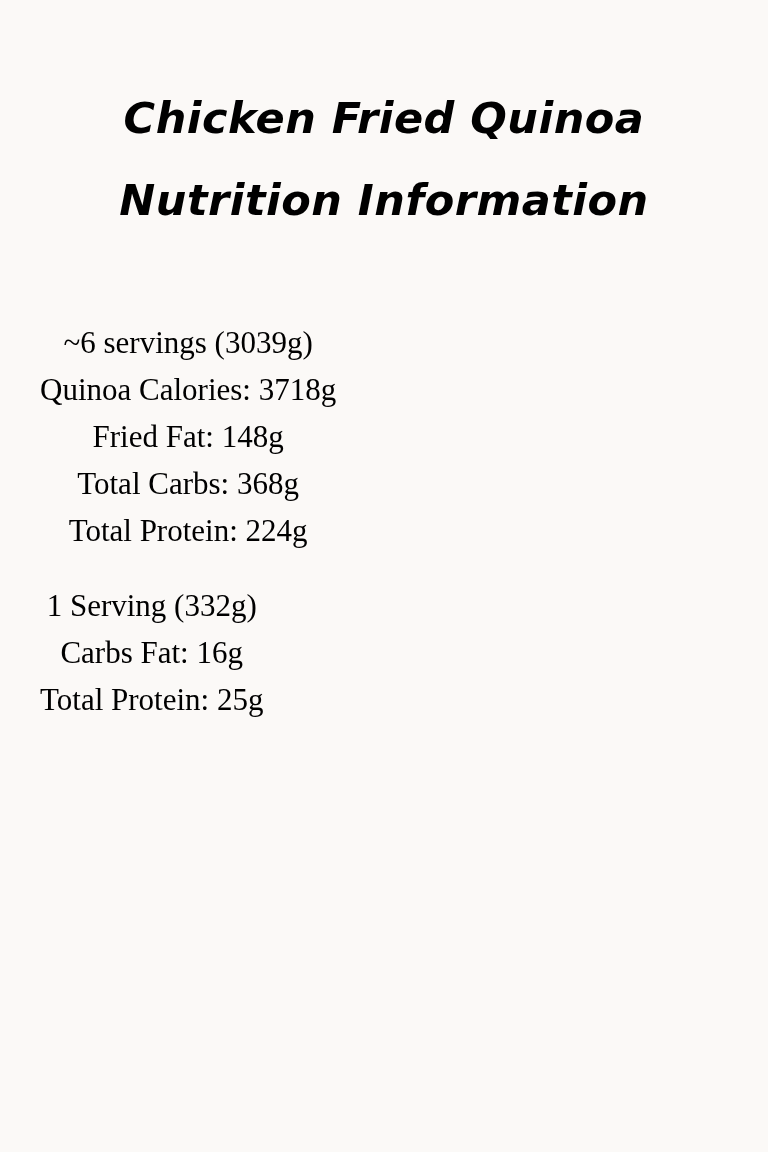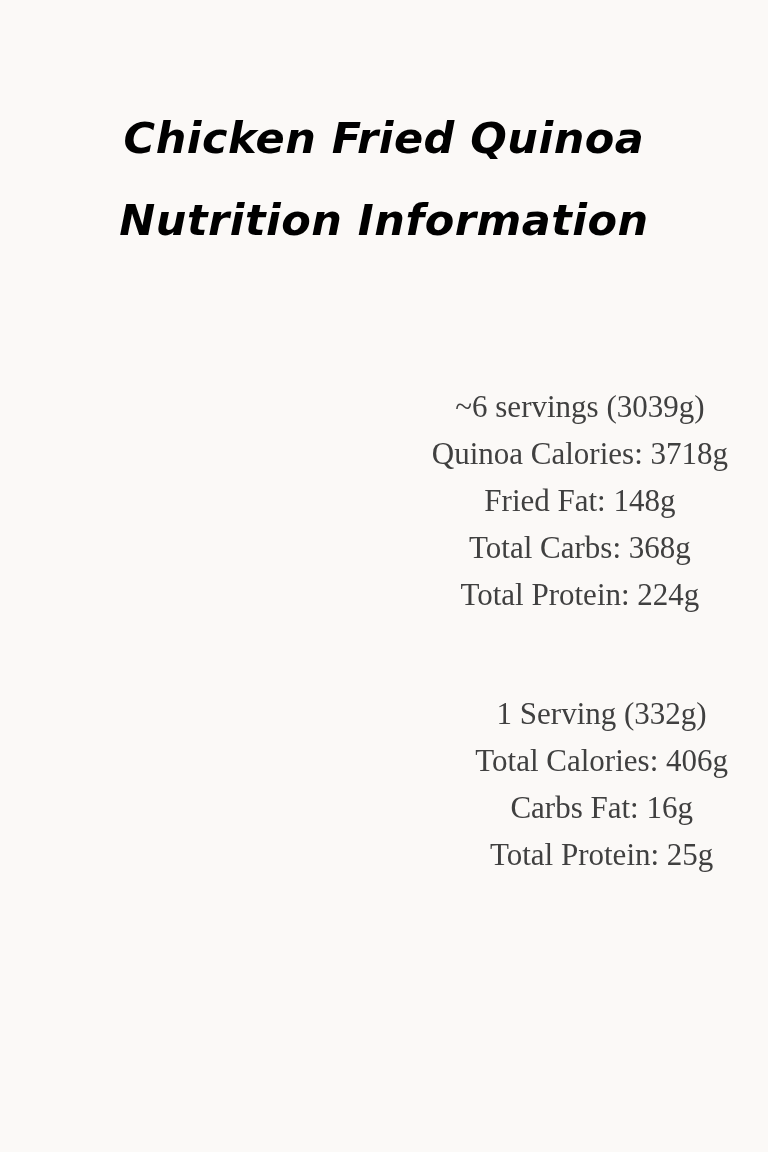--- a/index.html
+++ b/index.html
@@ -11,45 +11,44 @@
     height: 1152px;
     background: #fbf9f7;
     font-family: "Liberation Serif", serif;
     color: #141414;
     overflow: hidden;
   }
   .page {
     width: 768px;
     height: 1152px;
     box-sizing: border-box;
-    padding: 80px 40px 0 40px;
+    padding: 60px 40px 0 40px;
     display: flex;
     flex-direction: column;
-    align-items: flex-end;
-    gap: 44px;
+    align-items: flex-start;
   }
   .title {
     font-family: "DejaVu Sans", sans-serif;
     font-weight: bold;
     font-style: italic;
     font-size: 43px;
     line-height: 1.9;
     letter-spacing: 0.5px;
     text-align: center;
     color: #000000;
     max-width: 700px;
     margin: 0;
     padding-top: 18px;
   }
   .block {
     text-align: center;
     font-family: "Liberation Serif", serif;
     font-size: 31px;
     line-height: 47px;
-    color: #404040;
+    color: #000000;
   }
   .block-primary {
     margin-top: 78px;
   }
   .block-secondary {
     margin-top: 28px;
   }
   .line {
     white-space: nowrap;
   }
@@ -67,19 +66,18 @@
   <div class="block block-primary">
     <div class="line">~6 servings (3039g)</div>
     <div class="line">Quinoa Calories: 3718g</div>
     <div class="line">Fried Fat: 148g</div>
     <div class="line">Total Carbs: 368g</div>
     <div class="line">Total Protein: 224g</div>
   </div>
 
   <div class="block block-secondary">
     <div class="line">1 Serving (332g)</div>
-    <div class="line">Total Calories: 406g</div>
     <div class="line">Carbs Fat: 16g</div>
     <div class="line">Total Protein: 25g</div>
   </div>
 
   <div class="spacer"></div>
 </div>
 
 </body></html>

